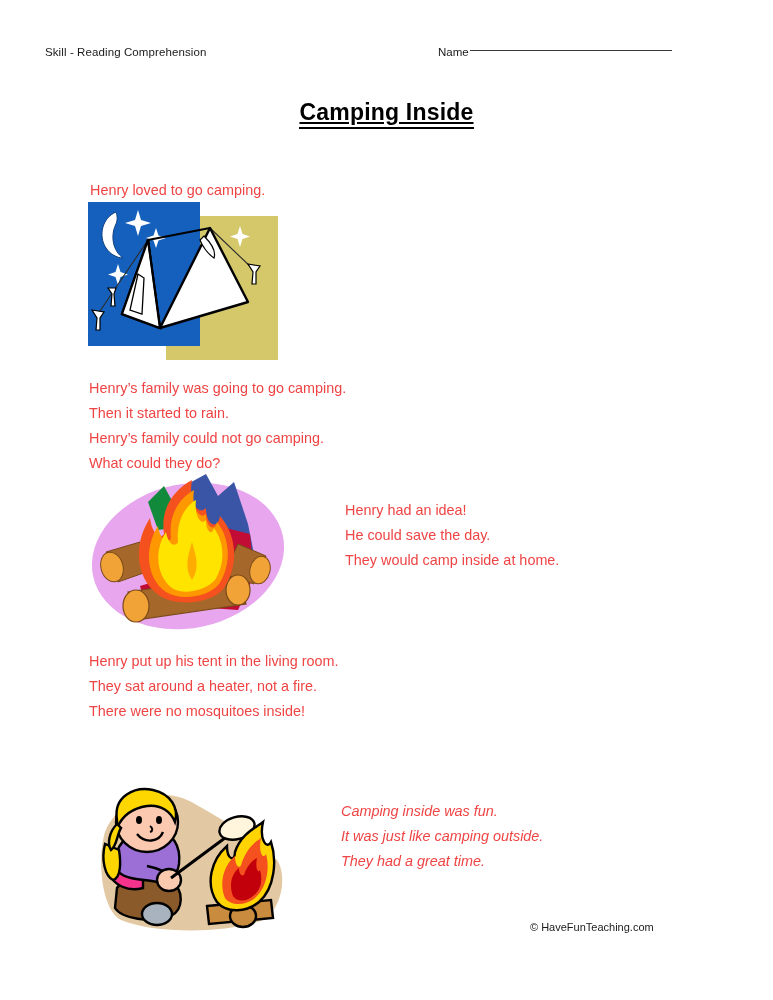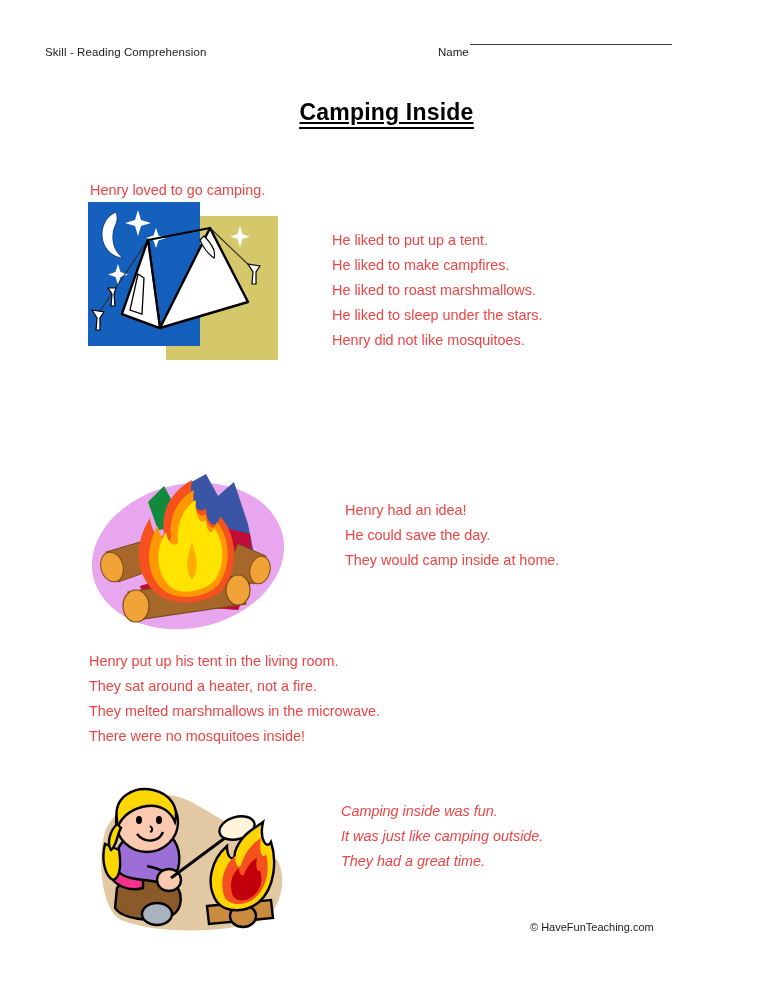--- a/index.html
+++ b/index.html
@@ -30,21 +30,21 @@
     white-space: nowrap;
   }
   .header-name-wrap {
     position: absolute;
     left: 438px;
     top: 46px;
     font-size: 11.5px;
     color: #1a1a1a;
     white-space: nowrap;
     display: flex;
-    align-items: flex-start;
+    align-items: center;
   }
   .header-name-label { }
   .name-rule {
     display: inline-block;
     width: 222px;
     border-bottom: 1.3px solid #3a3a3a;
     margin-left: 1px;
     position: relative;
     top: -2px;
   }
@@ -150,28 +150,27 @@
       <path d="M116 34 C124 42 128 50 126 56 C120 52 114 44 112 38 Z" fill="#FFFFFF" stroke="#000000" stroke-width="1.2"></path>
 
       <g fill="#FFFFFF" stroke="#000000" stroke-width="1.2">
         <path d="M20 86 L28 86 L26 92 L27 104 L23 104 L24 92 Z"></path>
         <path d="M4 108 L16 110 L12 116 L12 128 L8 128 L9 116 Z"></path>
         <path d="M160 62 L172 64 L168 70 L168 82 L164 82 L165 70 Z"></path>
       </g>
     </svg>
   </div>
 
-  <div class="para p-tent">
-    <div>He liked to put up a tent.</div>
-    <div>He liked to make campfires.</div>
-    <div>He liked to roast marshmallows.</div>
-    <div>He liked to sleep under the stars.</div>
-    <div>Henry did not like mosquitoes.</div>
-  </div>
-
+
+  <div class="para p-rain">
+    <div>Henry’s family was going to go camping.</div>
+    <div>Then it started to rain.</div>
+    <div>Henry’s family could not go camping.</div>
+    <div>What could they do?</div>
+  </div>
 
   <div class="illus" id="campfire-illustration">
     <svg width="205" height="165" viewBox="0 0 205 165">
 
       <ellipse cx="100" cy="88" rx="97" ry="72" fill="#E7A6EE" transform="rotate(-12 100 88)"></ellipse>
 
       <path d="M96 18 L118 6 L130 28 L146 14 L160 56 L168 96 L138 104 L112 60 Z" fill="#3A55A5"></path>
 
       <path d="M60 34 L76 18 L88 40 L96 26 L102 58 L70 62 Z" fill="#128A3C"></path>
 
@@ -206,21 +205,20 @@
 
   <div class="para p-idea">
     <div>Henry had an idea!</div>
     <div>He could save the day.</div>
     <div>They would camp inside at home.</div>
   </div>
 
   <div class="para p-inside">
     <div>Henry put up his tent in the living room.</div>
     <div>They sat around a heater, not a fire.</div>
-    <div>They melted marshmallows in the microwave.</div>
     <div>There were no mosquitoes inside!</div>
   </div>
 
   <div class="illus" id="marshmallow-illustration">
     <svg width="196" height="150" viewBox="0 0 196 150">
 
       <path d="M10 48 C26 10 70 2 100 20 C132 38 160 56 182 76 C192 90 188 124 168 136
                C130 150 60 150 26 136 C6 126 2 74 10 48 Z" fill="#E3C9A3"></path>
 
       <path d="M22 104 C30 92 60 90 76 98 C90 106 88 126 76 132 C56 140 26 134 20 124 Z" fill="#8B5A2B" stroke="#000" stroke-width="2.4"></path>

